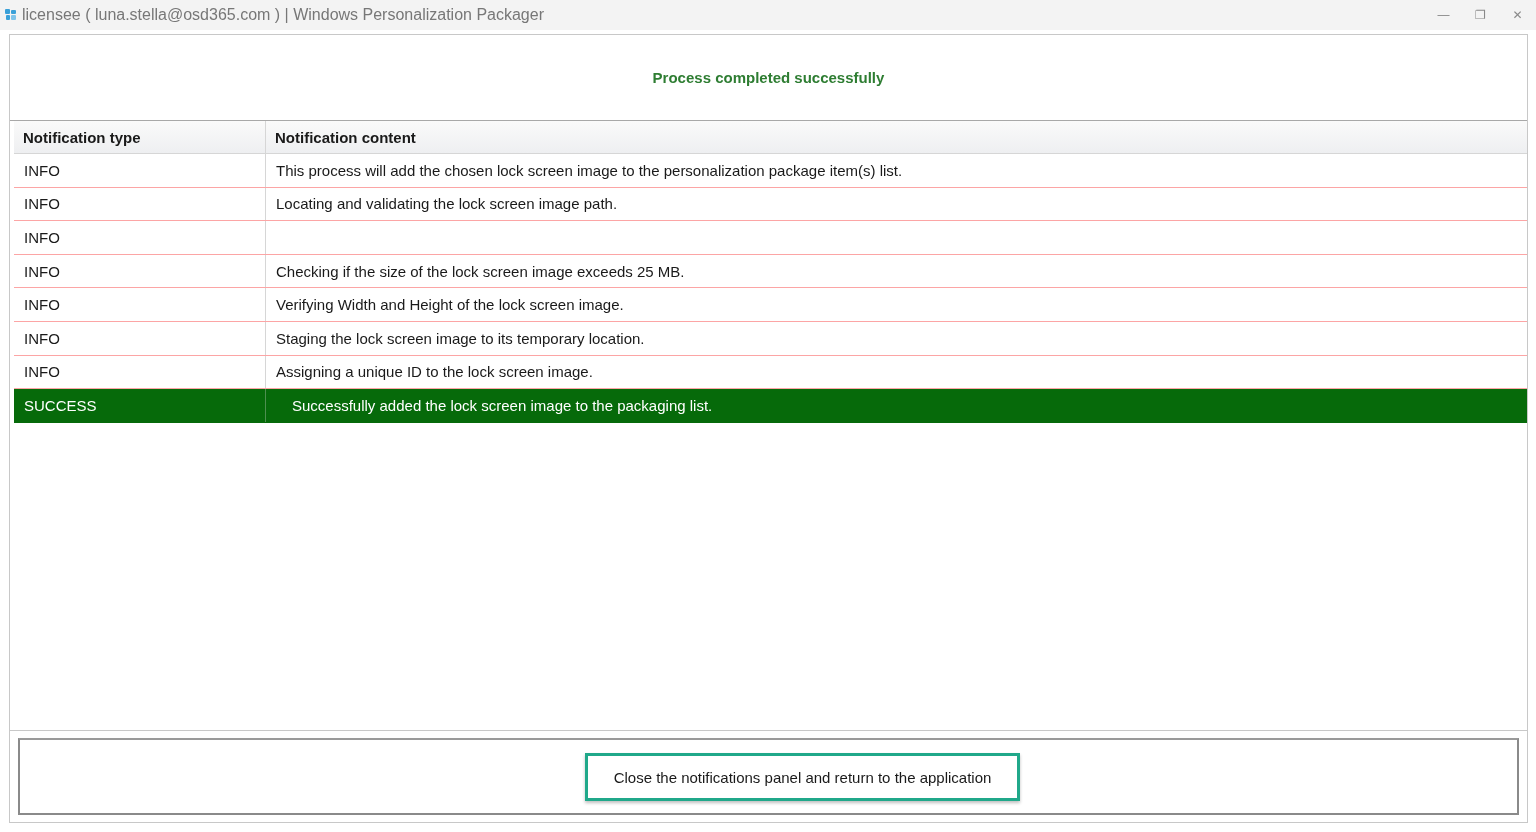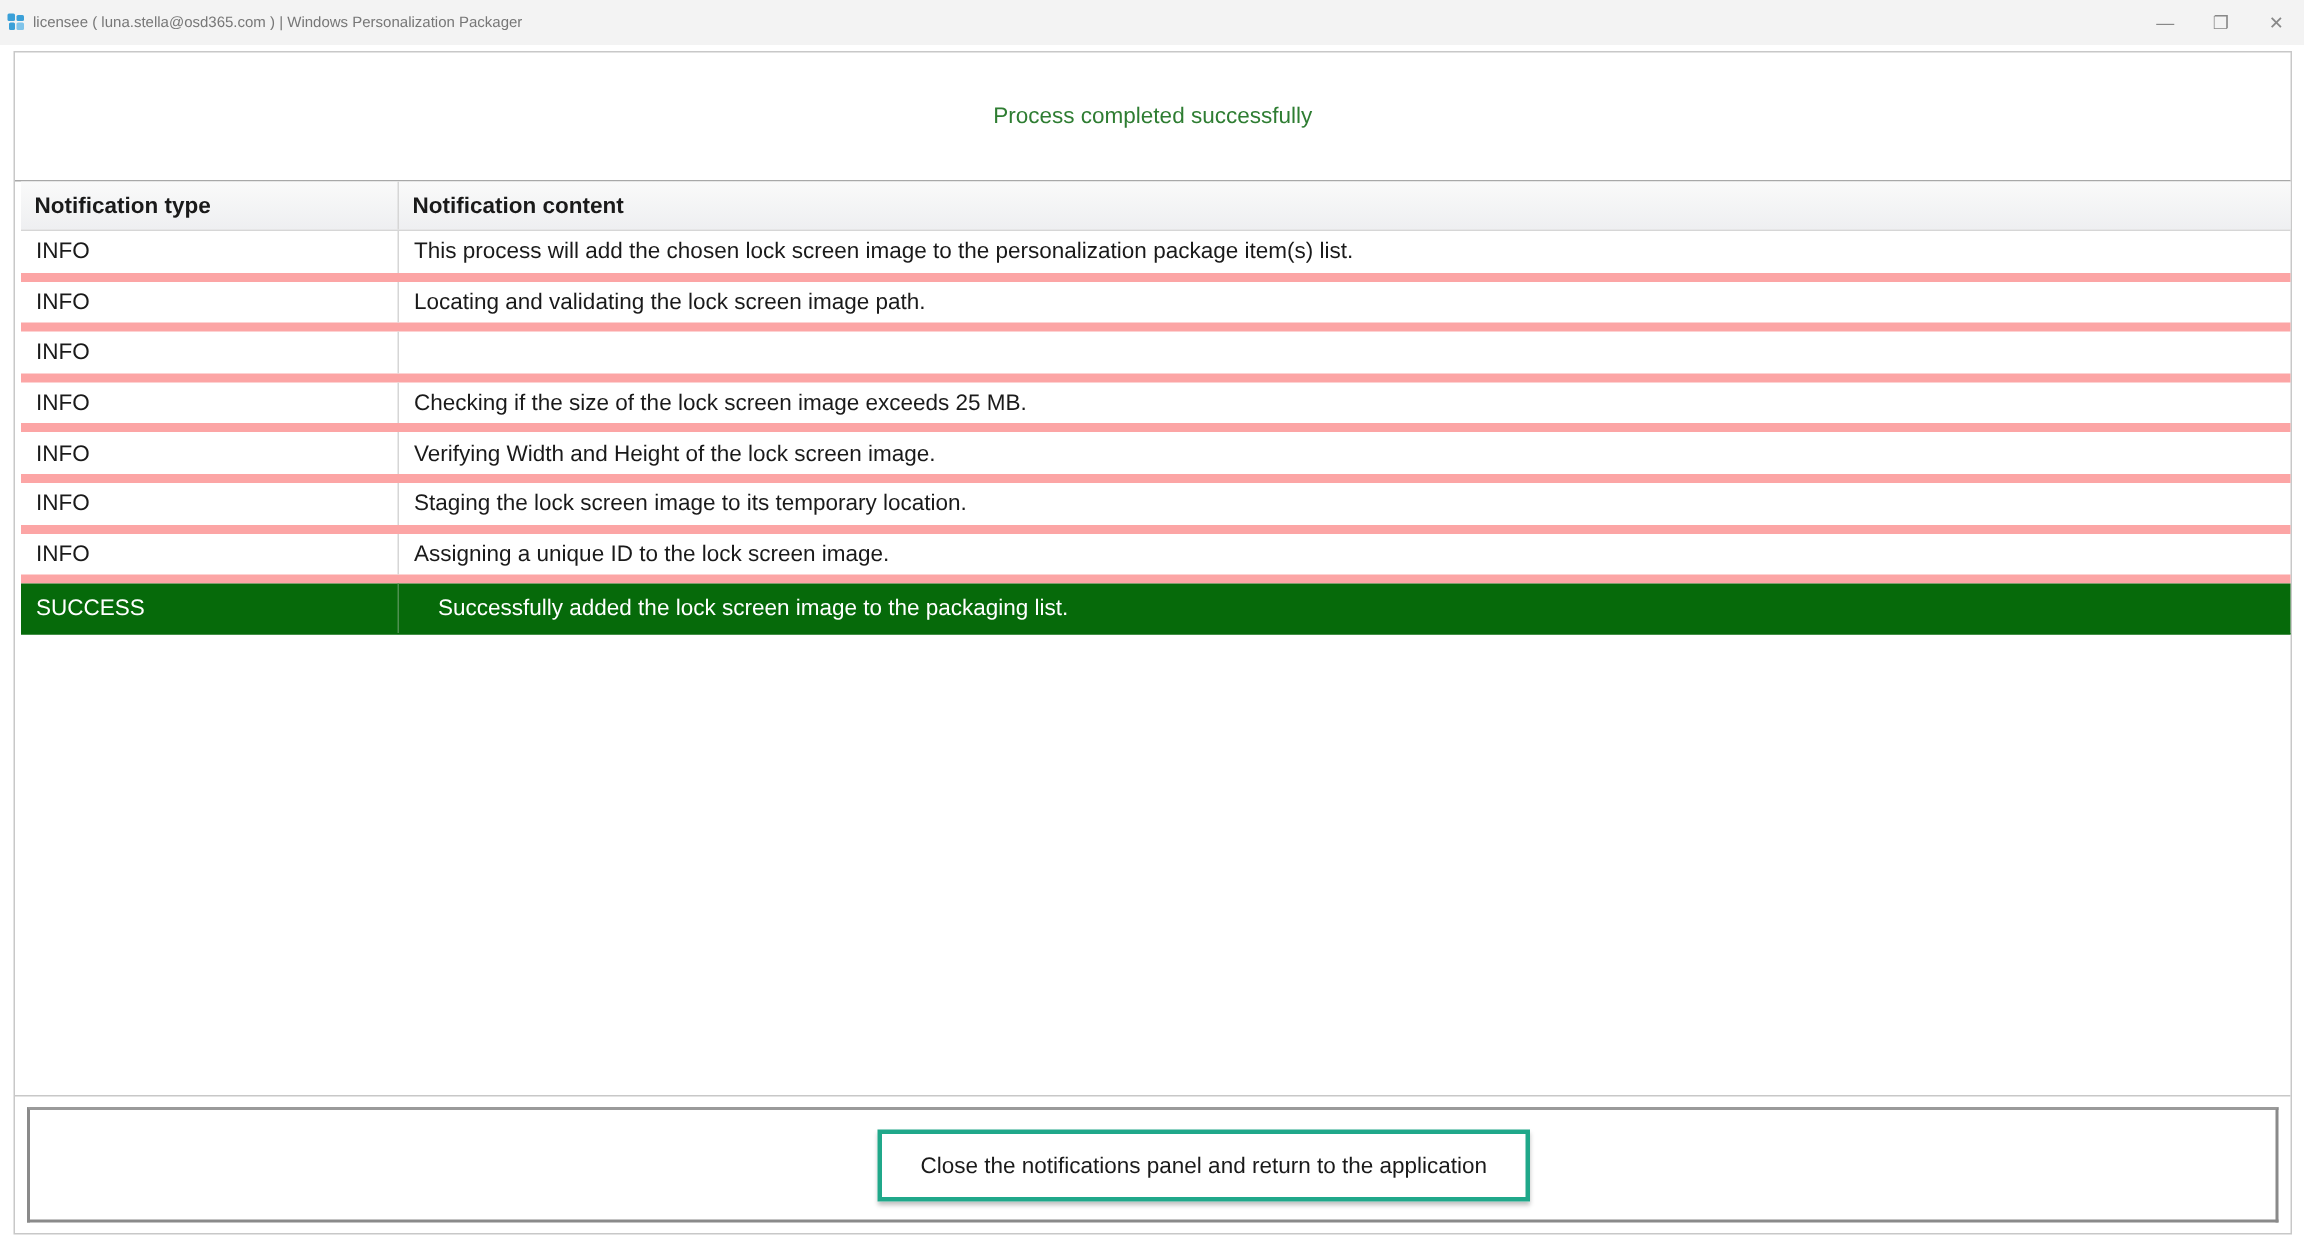--- a/index.html
+++ b/index.html
@@ -1,32 +1,32 @@
 <!DOCTYPE html>
 <html><head>
 <meta charset="utf-8">
 <style>
   * { box-sizing: border-box; margin: 0; padding: 0; }
   html, body { width: 1536px; height: 832px; overflow: hidden; background: #ffffff; font-family: "Liberation Sans", "DejaVu Sans", sans-serif; }
   .titlebar { position: absolute; left: 0; top: 0; width: 1536px; height: 30px; background: #f3f3f3; display: flex; align-items: center; }
   .app-icon { width: 12px; height: 12px; margin-left: 5px; margin-right: 5px; position: relative; }
   .app-icon span { position: absolute; background: #3aa0d8; border-radius: 1px; }
-  .title-text { font-size: 10px; color: #777; }
+  .title-text { font-size: 16px; color: #777; }
   .win-controls { position: absolute; right: 0; top: 0; height: 30px; display: flex; }
   .win-btn { width: 37px; height: 30px; display: flex; align-items: center; justify-content: center; color: #888; font-size: 12px; }
   .outer { position: absolute; left: 9px; top: 34px; width: 1519px; height: 789px; border: 1px solid #c8c8c8; background: #fff; }
-  .status-area { position: absolute; left: 0; top: 0; width: 100%; height: 86px; display: flex; align-items: center; justify-content: center; border-bottom: 1px solid #a8a8a8; }
+  .status-area { position: absolute; left: 0; top: 0; width: 100%; height: 86px; display: flex; align-items: center; justify-content: center; border-bottom: 1px solid #a8a8a8; font-weight: bold; }
   .status-text { color: #2e7d32; font-size: 15px; }
   .grid { position: absolute; left: 4px; top: 86px; width: 1513px; }
   .grid-header { display: flex; height: 33px; background: linear-gradient(#fafafa, #eeeff1); border-bottom: 1px solid #d6d6d6; }
   .cell { display: flex; align-items: center; font-size: 15px; color: #1a1a1a; padding-left: 10px; }
   .c1 { width: 252px; border-right: 1px solid #d6d6d6; }
   .c2 { flex: 1; }
   .hdr { font-weight: bold; padding-left: 9px; }
-  .row { display: flex; height: 33.6px; border-bottom: 6px solid #fca5a5; }
+  .row { display: flex; height: 33.6px; border-bottom: 1px solid #fca5a5; }
   .row.success { background: #066a0a; border-bottom: 1px solid #066a0a; gap: 16px; }
   .row.success .cell { color: #ffffff; }
   .row.success .c1 { border-right: 1px solid #4e8f50; }
   .footer-sep { position: absolute; left: 0; top: 695px; width: 100%; border-top: 1px solid #c8c8c8; }
   .footer-box { position: absolute; left: 8px; top: 703px; width: 1501px; height: 77px; border: 2px solid #8a8a8a; border-top-color: #9a9a9a; }
   .close-btn { position: absolute; left: 542px; top: 718px; width: 435px; height: 48px; border: 3px solid #20a88a; background: #fff; display: flex; align-items: center; justify-content: center; font-size: 15px; color: #1a1a1a; box-shadow: 0 2px 3px rgba(0,0,0,0.25); cursor: pointer; margin-left: 33px; }
 </style>
 </head>
 <body>
 

